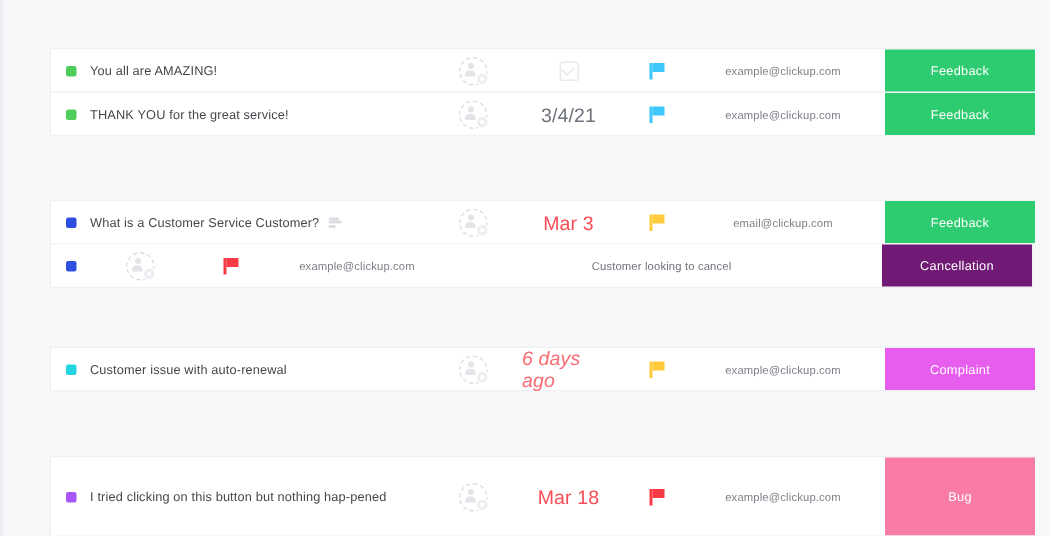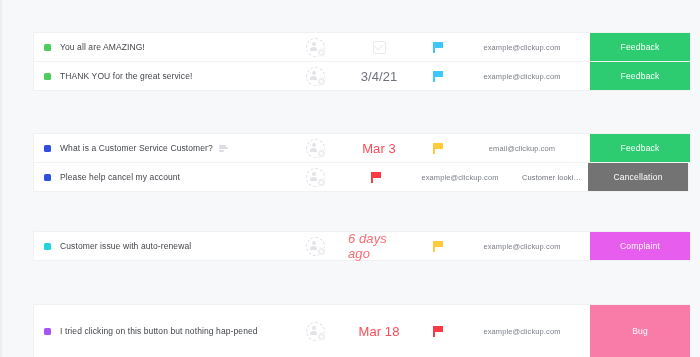--- a/index.html
+++ b/index.html
@@ -336,43 +336,40 @@
           <span class="note-text">-</span>
         </div>
         <div class="c-tag" style="background: rgb(46, 204, 113);">
           <span>Feedback</span>
         </div>
       </div>
       <div class="row">
         <div class="c-status">
           <span class="sq" style="background: rgb(47, 79, 224);"></span>
         </div>
-        <div class="c-title">
-          <span class="title-text">Please help cancel my account</span>
-        </div>
         <div class="c-assignee">
           <div class="avatar">
             <span class="head"></span>
             <span class="body"></span>
             <span class="badge"></span>
           </div>
         </div>
         <div class="c-flag">
           <span class="flag">
             <span class="pole" style="background: rgb(250, 58, 68);"></span>
             <span class="cloth" style="background: rgb(250, 58, 68);"></span>
           </span>
         </div>
         <div class="c-email">
           <span class="email-text">example@clickup.com</span>
         </div>
         <div class="c-note">
           <span class="note-text">Customer looking to cancel</span>
         </div>
-        <div class="c-tag" style="background: #737373;">
+        <div class="c-tag" style="background: #701a75;">
           <span>Cancellation</span>
         </div>
       </div>
     </div>
     <div class="group" style="top: 232px;">
       <div class="row">
         <div class="c-status">
           <span class="sq" style="background: rgb(33, 212, 224);"></span>
         </div>
         <div class="c-title">

